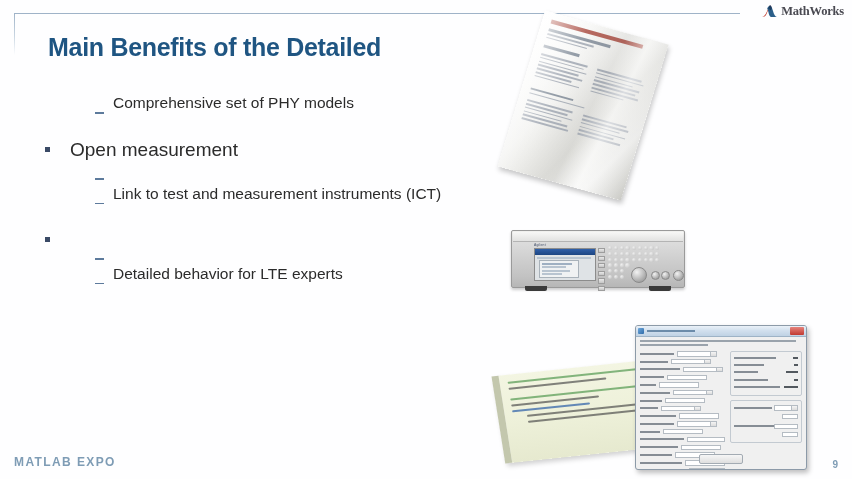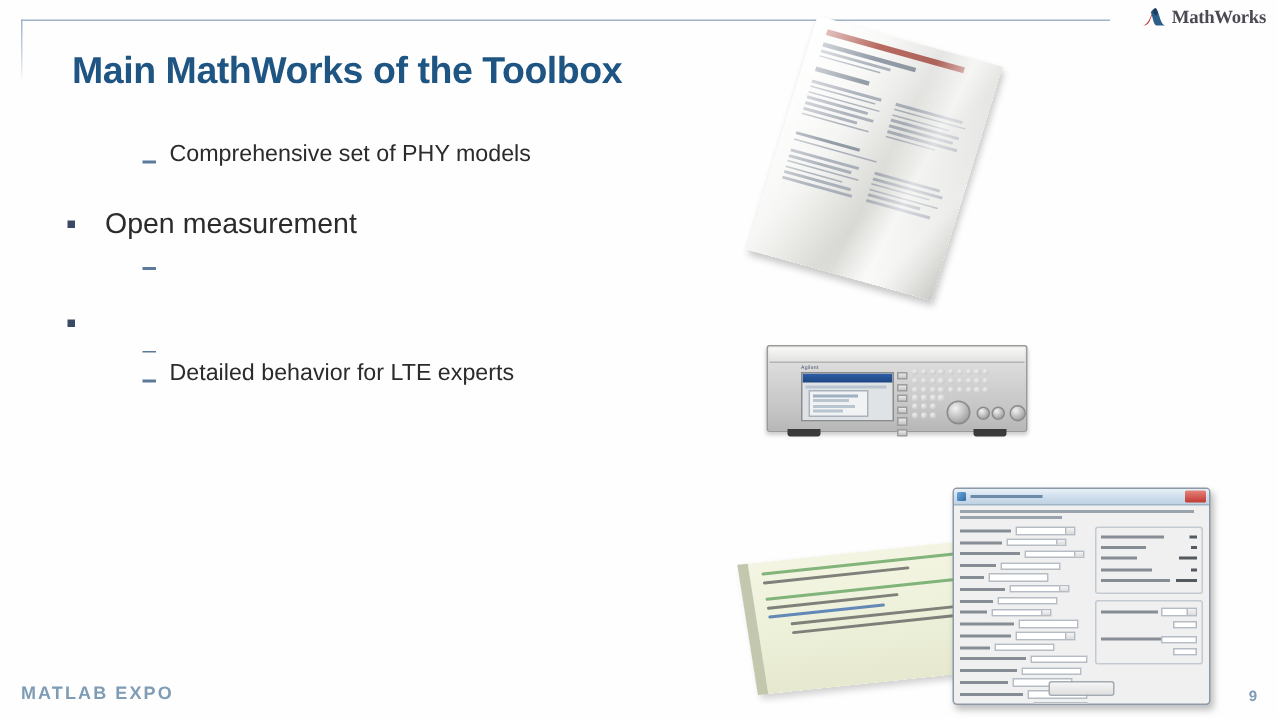--- a/index.html
+++ b/index.html
@@ -96,21 +96,21 @@
     flex: 0 0 auto;
   }
   .lvl1-text {
     font-size: 19px;
     color: #2b2b2b;
     line-height: 1.28;
   }
 
   .lvl2 {
     display: flex;
-    align-items: center;
+    align-items: flex-end;
     margin-left: 50px;
     margin-bottom: 3px;
   }
   .dash {
     width: 9px;
     height: 1.5px;
     background: #5d7a9c;
     margin-top: 10px;
     margin-right: 9px;
     flex: 0 0 auto;
@@ -450,38 +450,42 @@
 
   <div class="logo">
     <svg class="logo-mark" viewBox="0 0 34 30">
       <path d="M2 26 C8 25 11 17 14 10 C15.5 6 17 3 18.5 3 C20 3 21 6 22 10 L18 13 C17 10 16.5 9 16 9 C15 9 13.5 14 11 20 C9.5 23.5 7 26 2 26 Z" fill="#c0392b"></path>
       <path d="M18.5 3 C20.5 3 22 7 24 14 C26 21 28.5 26 32 26 L20 26 C17.5 26 16 21 14.5 15 C13.6 11.2 13 9 12.2 9 C13.8 6 16 3 18.5 3 Z" fill="#2c5f8a"></path>
       <path d="M18.5 3 C19.8 4.2 20.8 7 21.8 10.2 L18 13.2 C17.2 10.2 16.6 9 16 9 C15.3 9 14.6 10 13.7 11.6 C15.2 6.8 17 3 18.5 3 Z" fill="#1b3c5e"></path>
     </svg>
     <span class="logo-text">MathWorks</span>
   </div>
 
-  <div class="slide-title">Main MathWorks of the Toolbox</div>
+  <div class="slide-title">Main Benefits of the Detailed</div>
 
   <div class="bullets">
 
     <div class="block">
       <div class="lvl2">
         <span class="dash"></span>
         <span class="lvl2-text">Comprehensive set of PHY models</span>
       </div>
     </div>
 
     <div class="block">
       <div class="lvl1">
         <span class="sq"></span>
         <span class="lvl1-text">Open measurement</span>
       </div>
       <div class="lvl2">
         <span class="dash"></span>
+      </div>
+      <div class="lvl2">
+        <span class="dash"></span>
+        <span class="lvl2-text">Link to test and measurement instruments (ICT)</span>
       </div>
     </div>
 
     <div class="block">
       <div class="lvl1">
         <span class="sq"></span>
       </div>
       <div class="lvl2">
         <span class="dash"></span>
       </div>

